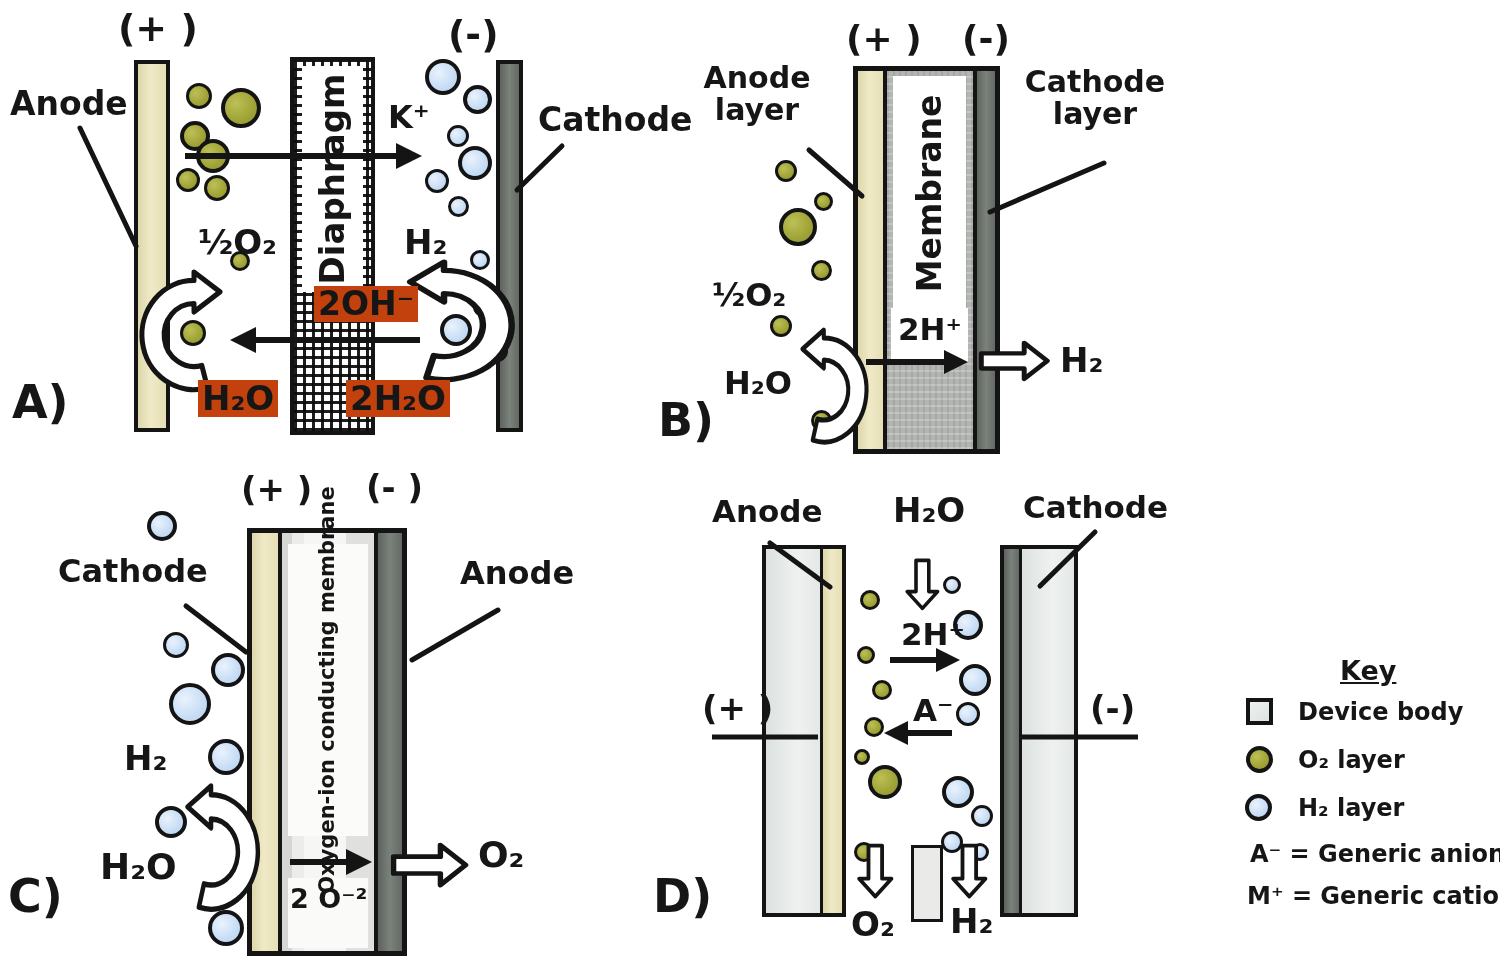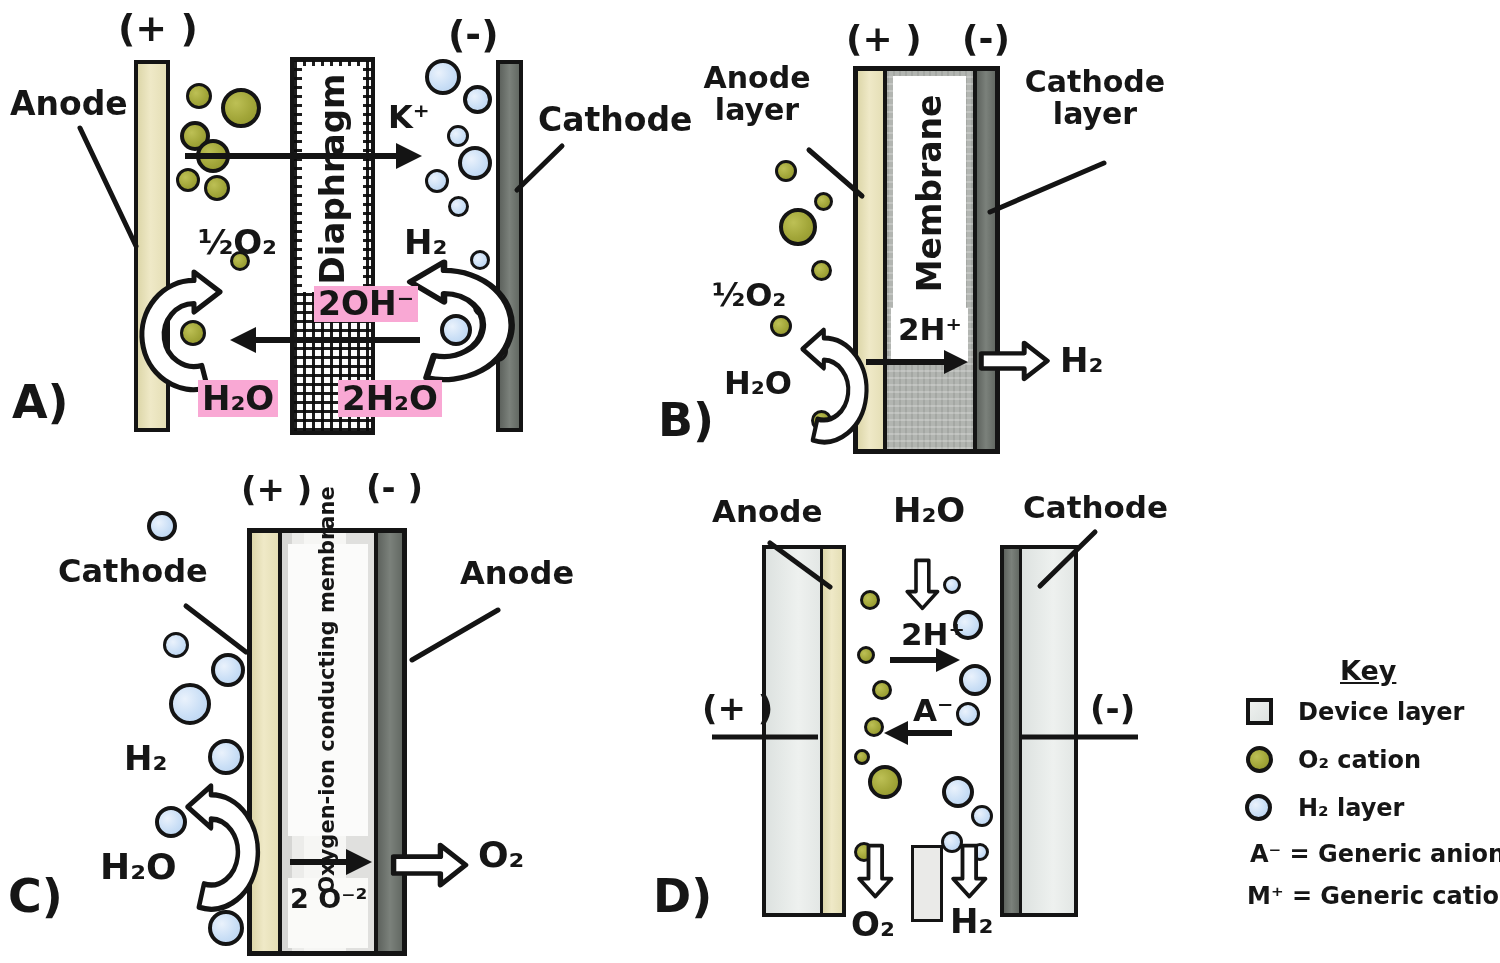--- a/index.html
+++ b/index.html
@@ -1,20 +1,20 @@
 <!DOCTYPE html>
 <html><head>
 <meta charset="utf-8">
 <style>
   html,body{margin:0;padding:0;background:#fff;}
   #stage{position:relative;width:1500px;height:963px;background:#fff;overflow:hidden;
          font-family:"DejaVu Sans","Liberation Sans",sans-serif;color:#161616;}
   .lbl{position:absolute;font-weight:bold;color:#161616;line-height:1.08;white-space:nowrap;z-index:40;}
   .pre{white-space:pre-line;text-align:center;}
-  .whitebg{background:#f9a8d4;padding:0 4px;}
+  .whitebg{background:#c2410c;padding:0 4px;}
   .tag{font-weight:600;}
   .rot{position:absolute;display:flex;align-items:center;justify-content:center;
        transform:rotate(-90deg);font-weight:bold;z-index:35;white-space:nowrap;}
   .patch{position:absolute;background:#fff;z-index:30;}
   .electrode{position:absolute;box-sizing:border-box;border:4px solid #141414;z-index:10;}
   .tanfill{background:linear-gradient(90deg,#ddd7aa 0%,#efe9c7 45%,#e5dfb6 100%);}
   .darkfill{background:linear-gradient(90deg,#5e635e 0%,#7b817b 50%,#636963 100%);}
   .bodyfill{background:linear-gradient(90deg,#dde2e0 0%,#eef1ef 60%,#e3e7e5 100%);}
   .diaphragm{background-color:#fdfdfd;
      background-image:repeating-linear-gradient(90deg,rgba(10,10,10,.92) 0 3px,transparent 3px 9px),
@@ -182,21 +182,21 @@
   <div class="lbl" style="left:118px;top:8px;font-size:38px;">(+ )</div>
   <div class="lbl" style="left:448px;top:14px;font-size:38px;">(-)</div>
   <div class="lbl" style="left:10px;top:86px;font-size:33px;">Anode</div>
   <div class="lbl" style="left:538px;top:102px;font-size:33px;">Cathode</div>
   <div class="rot" style="left:219px;top:148px;width:226px;height:62px;font-size:34px;">Diaphragm</div>
   <div class="lbl" style="left:388px;top:100px;font-size:32px;">K⁺</div>
   <div class="lbl" style="left:198px;top:224px;font-size:34px;">½O₂</div>
   <div class="lbl" style="left:404px;top:224px;font-size:34px;">H₂</div>
   <div class="lbl whitebg" style="left:314px;top:286px;font-size:33px;">2OH⁻</div>
   <div class="lbl whitebg" style="left:198px;top:380px;font-size:34px;">H₂O</div>
-  <div class="lbl whitebg" style="left:338px;top:380px;font-size:34px;">2H₂O</div>
+  <div class="lbl whitebg" style="left:346px;top:380px;font-size:34px;">2H₂O</div>
   <div class="lbl tag" style="left:12px;top:378px;font-size:46px;">A)</div>
 
   <div class="lbl" style="left:846px;top:20px;font-size:36px;">(+ )</div>
   <div class="lbl" style="left:962px;top:20px;font-size:36px;">(-)</div>
   <div class="lbl pre" style="left:695px;top:62px;width:124px;font-size:30px;">Anode
 layer</div>
   <div class="lbl pre" style="left:1012px;top:66px;width:166px;font-size:30px;">Cathode
 layer</div>
   <div class="rot" style="left:811px;top:157px;width:236px;height:73px;font-size:33px;">Membrane</div>
   <div class="lbl" style="left:712px;top:278px;font-size:32px;">½O₂</div>
@@ -222,19 +222,19 @@
   <div class="lbl" style="left:1023px;top:491px;font-size:31px;">Cathode</div>
   <div class="lbl" style="left:702px;top:690px;font-size:34px;">(+ )</div>
   <div class="lbl" style="left:1090px;top:690px;font-size:34px;">(-)</div>
   <div class="lbl" style="left:901px;top:618px;font-size:31px;">2H⁺</div>
   <div class="lbl" style="left:913px;top:694px;font-size:31px;">A⁻</div>
   <div class="lbl" style="left:851px;top:906px;font-size:34px;">O₂</div>
   <div class="lbl" style="left:950px;top:903px;font-size:34px;">H₂</div>
   <div class="lbl tag" style="left:653px;top:872px;font-size:46px;">D)</div>
 
   <div class="lbl" style="left:1340px;top:656px;font-size:27px;text-decoration:underline;">Key</div>
-  <div class="lbl" style="left:1298px;top:700px;font-size:24px;">Device layer</div>
-  <div class="lbl" style="left:1298px;top:748px;font-size:24px;">O₂ cation</div>
+  <div class="lbl" style="left:1298px;top:700px;font-size:24px;">Device body</div>
+  <div class="lbl" style="left:1298px;top:748px;font-size:24px;">O₂ layer</div>
   <div class="lbl" style="left:1298px;top:796px;font-size:24px;">H₂ layer</div>
   <div class="lbl" style="left:1250px;top:842px;font-size:24px;">A⁻ = Generic anion</div>
   <div class="lbl" style="left:1247px;top:884px;font-size:24px;">M⁺ = Generic cation</div>
 
 </div>
 
 </body></html>

